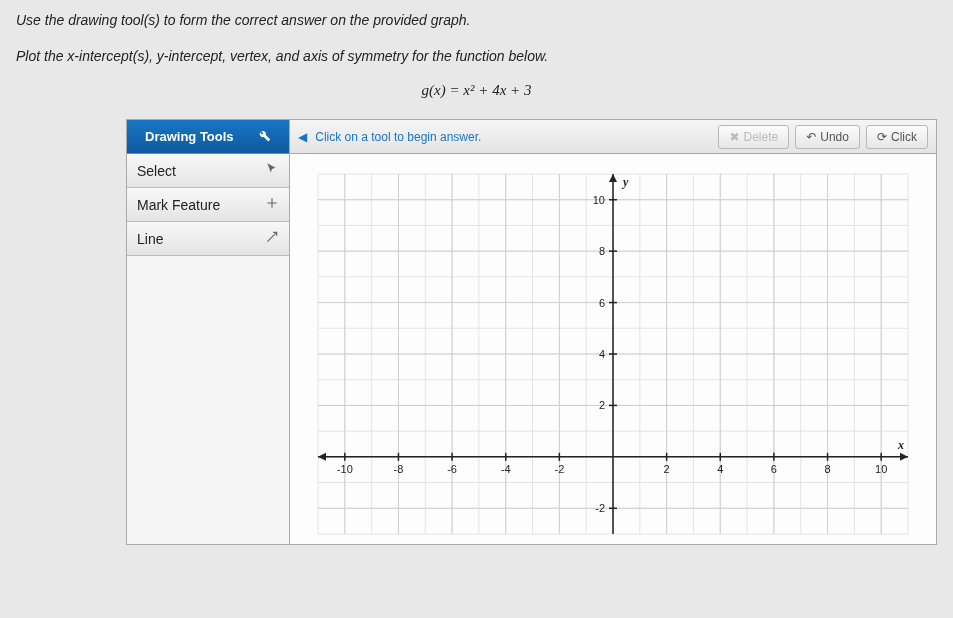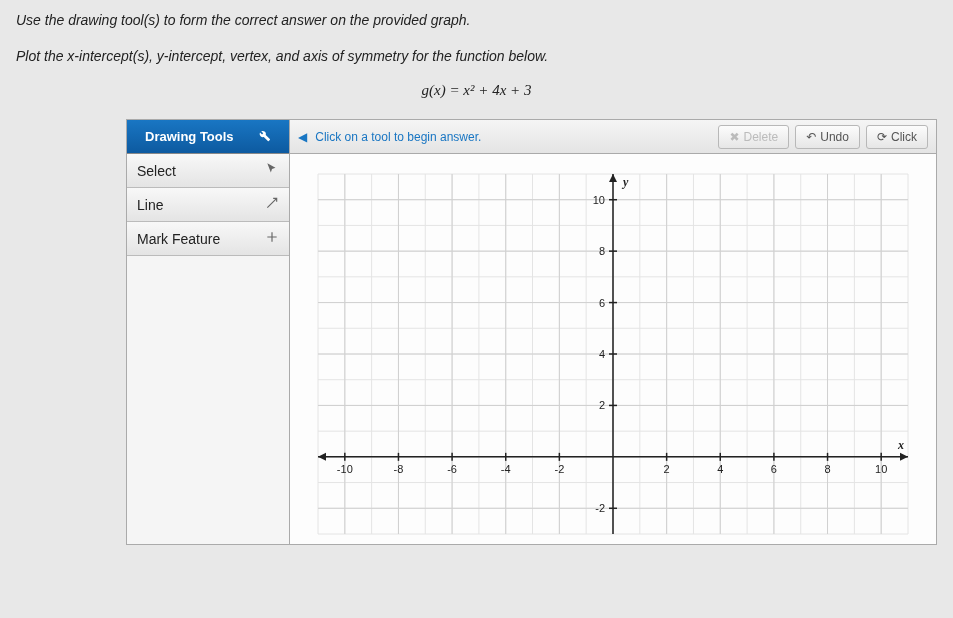--- a/index.html
+++ b/index.html
@@ -137,32 +137,32 @@
     </div>
     <div class="tool-item">
       <span>Select</span>
       <span class="tool-icon">
         <svg width="14" height="14" viewBox="0 0 24 24">
             <path fill="#666" d="M4 2l6 16 2-6 6-2z"></path>
           </svg>
       </span>
     </div>
     <div class="tool-item">
+      <span>Mark Feature</span>
+      <span class="tool-icon">
+        <svg width="14" height="14" viewBox="0 0 24 24">
+            <path fill="#666" d="M11 4h2v7h7v2h-7v7h-2v-7H4v-2h7z"></path>
+          </svg>
+      </span>
+    </div>
+    <div class="tool-item">
       <span>Line</span>
       <span class="tool-icon">
         <svg width="14" height="14" viewBox="0 0 24 24">
             <path stroke="#666" stroke-width="2" fill="none" d="M4 20L20 4M14 4h6v6"></path>
-          </svg>
-      </span>
-    </div>
-    <div class="tool-item">
-      <span>Mark Feature</span>
-      <span class="tool-icon">
-        <svg width="14" height="14" viewBox="0 0 24 24">
-            <path fill="#666" d="M11 4h2v7h7v2h-7v7h-2v-7H4v-2h7z"></path>
           </svg>
       </span>
     </div>
   </div>
 
   <div class="canvas-area">
     <div class="canvas-toolbar">
       <span class="toolbar-chevron">◀</span>
       <span class="toolbar-hint">Click on a tool to begin answer.</span>
       <span class="toolbar-btn disabled">

